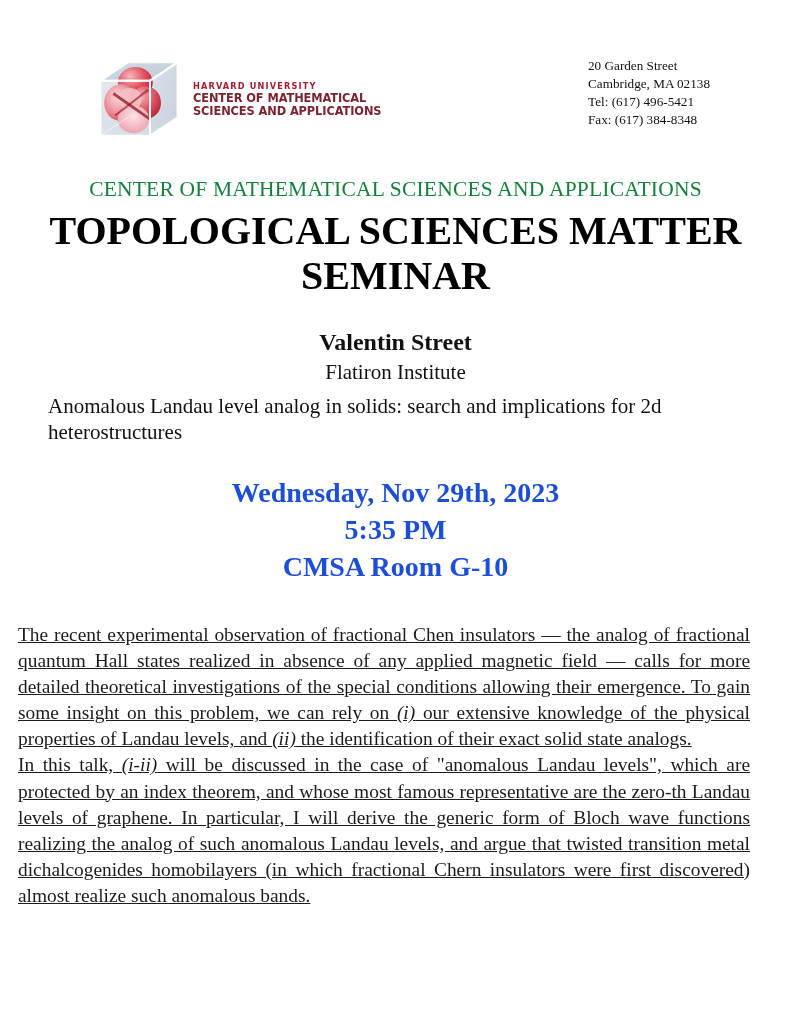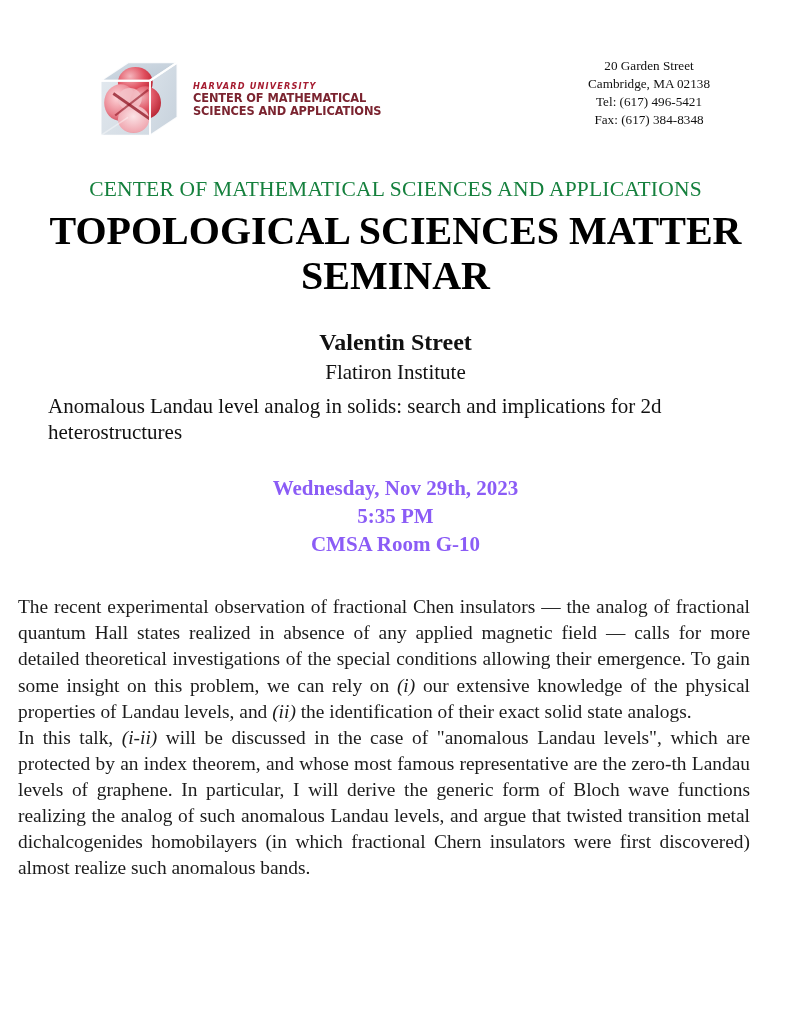--- a/index.html
+++ b/index.html
@@ -48,37 +48,36 @@
     font-family: "DejaVu Sans", "Liberation Sans", sans-serif;
     line-height: 1.12;
     white-space: nowrap;
   }
   .logo-text .lt-harvard {
     display: block;
     font-size: 8.2px;
     font-weight: 700;
     letter-spacing: 1.15px;
     color: #a51c30;
-    font-style: italic;
   }
   .logo-text .lt-line {
     display: block;
     font-size: 11.4px;
     font-weight: 700;
     letter-spacing: -0.1px;
     color: #7b2430;
     transform: scaleY(1.06);
     transform-origin: left top;
   }
 
   .address {
     position: absolute;
     right: 81px;
     top: 57px;
-    text-align: center;
+    text-align: left;
     font-size: 13.2px;
     line-height: 1.37;
     color: #111;
   }
   .address span { display: block; white-space: nowrap; }
 
   
   .center-name {
     text-align: center;
     font-size: 21.5px;
@@ -129,33 +128,34 @@
     line-height: 1.24;
     margin: 8px 48px 0 48px;
     color: #111;
   }
 
   
   .when-where {
     text-align: center;
     margin-top: 30px;
     font-weight: 700;
-    font-size: 21px;
+    font-size: 28px;
     line-height: 1.32;
-    color: #8b5cf6;
+    color: #1d4ed8;
   }
   .when-where div { white-space: nowrap; }
 
   
   .abstract {
     margin: 36px 41px 0 18px;
     font-size: 19.4px;
     line-height: 1.345;
     text-align: justify;
     color: #1c1c1c;
+    text-decoration: underline;
   }
   .abstract p {
     margin: 0;
   }
   .abstract p + p {
     margin-top: 0px;
   }
   .abstract i { font-style: italic; }
 </style>
 </head>

